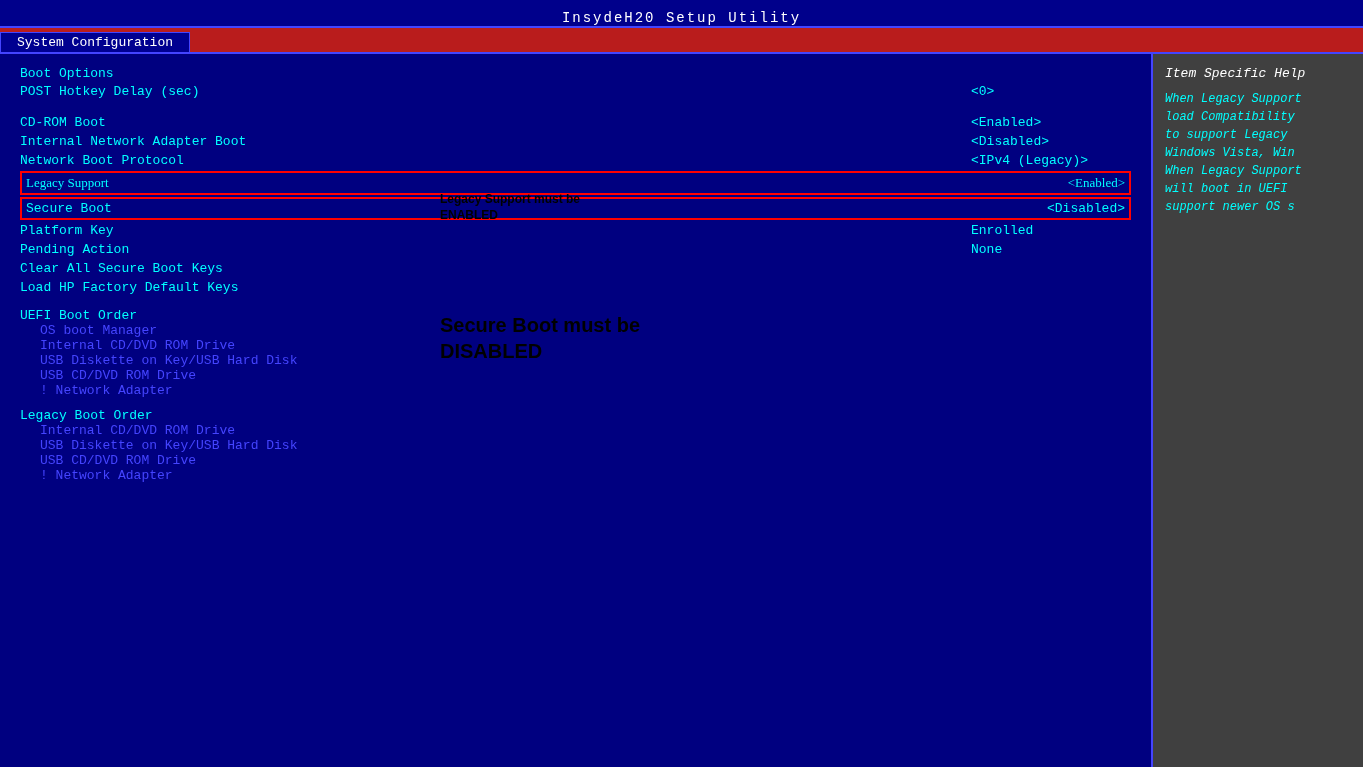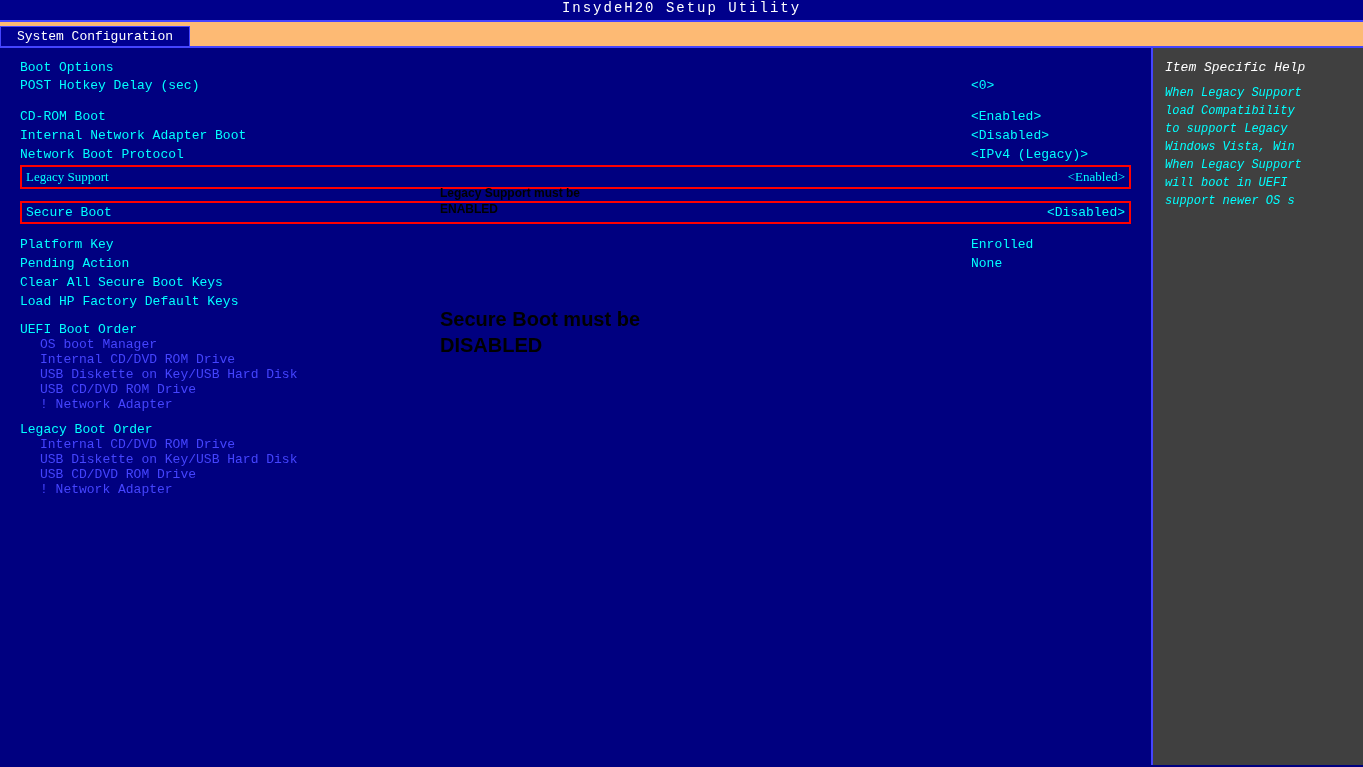--- a/index.html
+++ b/index.html
@@ -10,38 +10,38 @@
       font-family: 'Courier New', Courier, monospace;
       font-size: 14px;
       color: #00ffff;
       overflow: hidden;
       position: relative;
     }
 
     
     .top-bar {
       width: 100%;
-      height: 22px;
+      height: 28px;
       background-color: #00008b;
       display: flex;
-      align-items: flex-start;
+      align-items: flex-end;
       justify-content: center;
       border-bottom: 2px solid #4444ff;
     }
     .top-bar-title {
       color: #ffffff;
       font-size: 14px;
       letter-spacing: 2px;
     }
 
     
     .tab-bar {
       width: 100%;
       height: 26px;
-      background-color: #fdba74;
+      background-color: #b91c1c;
       display: flex;
       align-items: flex-end;
       border-bottom: 2px solid #4444ff;
     }
     .tab {
       padding: 2px 16px;
       font-size: 13px;
       color: #00ffff;
       border: 1px solid #4444ff;
       border-bottom: none;
@@ -117,21 +117,21 @@
       padding: 2px 4px;
       margin: 2px 0;
       display: flex;
       justify-content: space-between;
       align-items: center;
       font-family: Liberation Serif, serif;
     }
     .secure-boot-row {
       border: 2px solid #ff0000;
       padding: 2px 4px;
-      margin: 12px 0;
+      margin: 2px 0;
       display: flex;
       justify-content: space-between;
       align-items: center;
     }
 
     .row-label {
       color: #00ffff;
       font-size: 13px;
     }
     .row-value {

